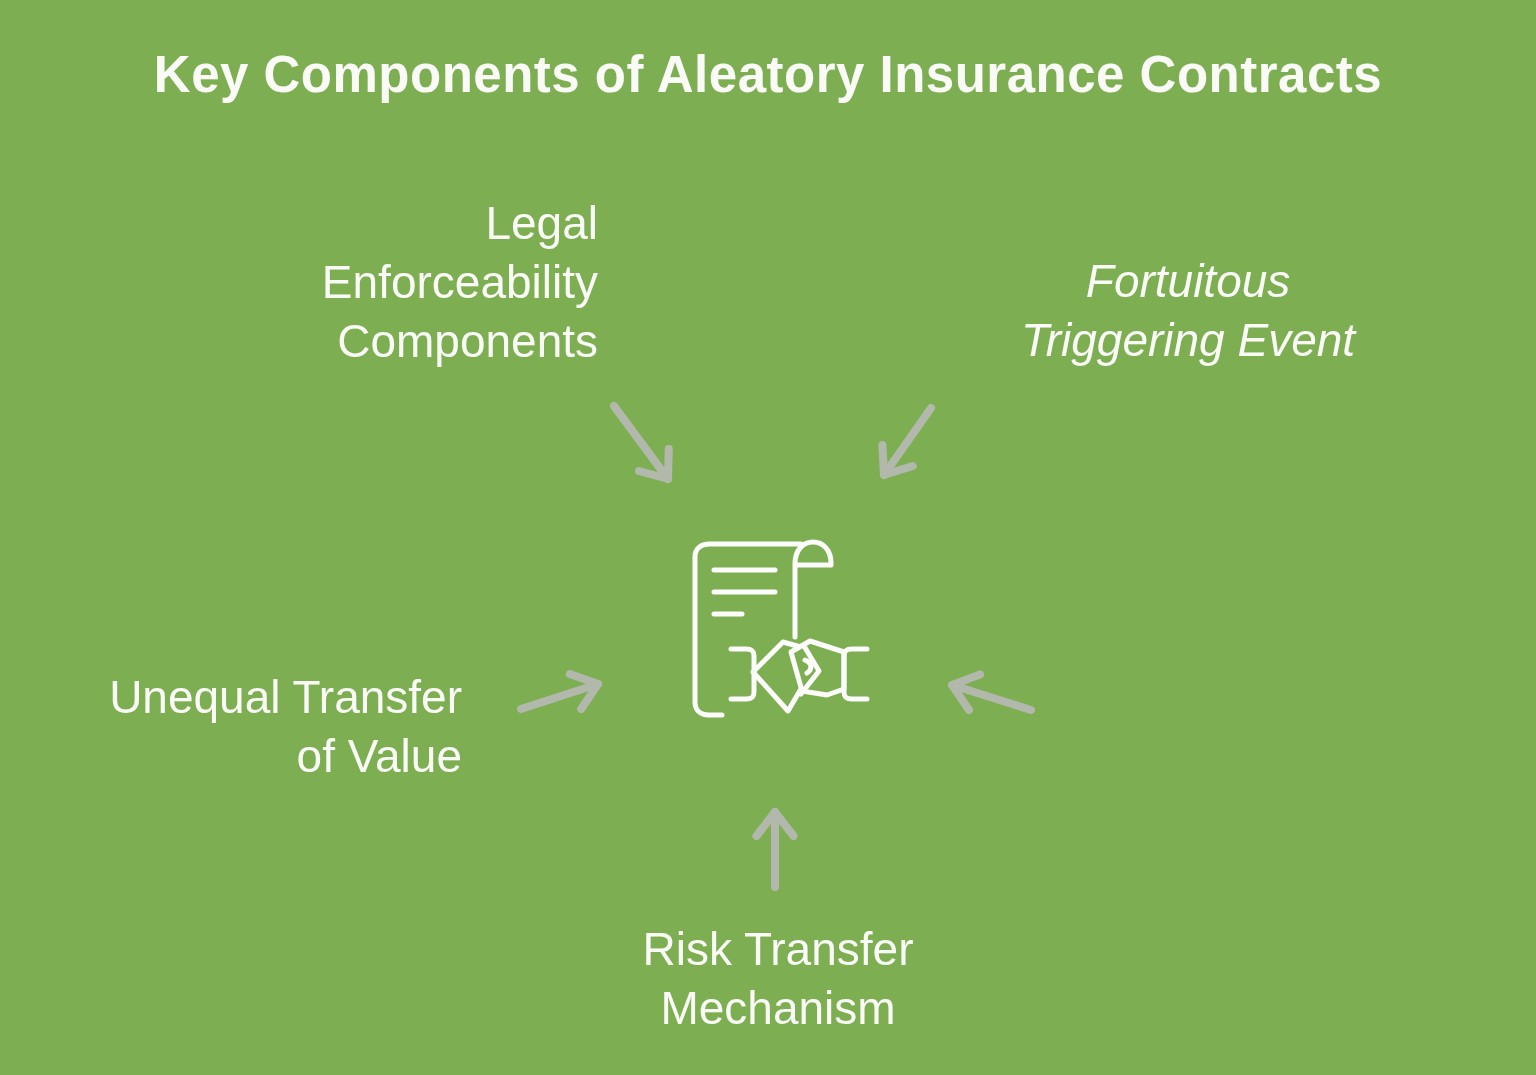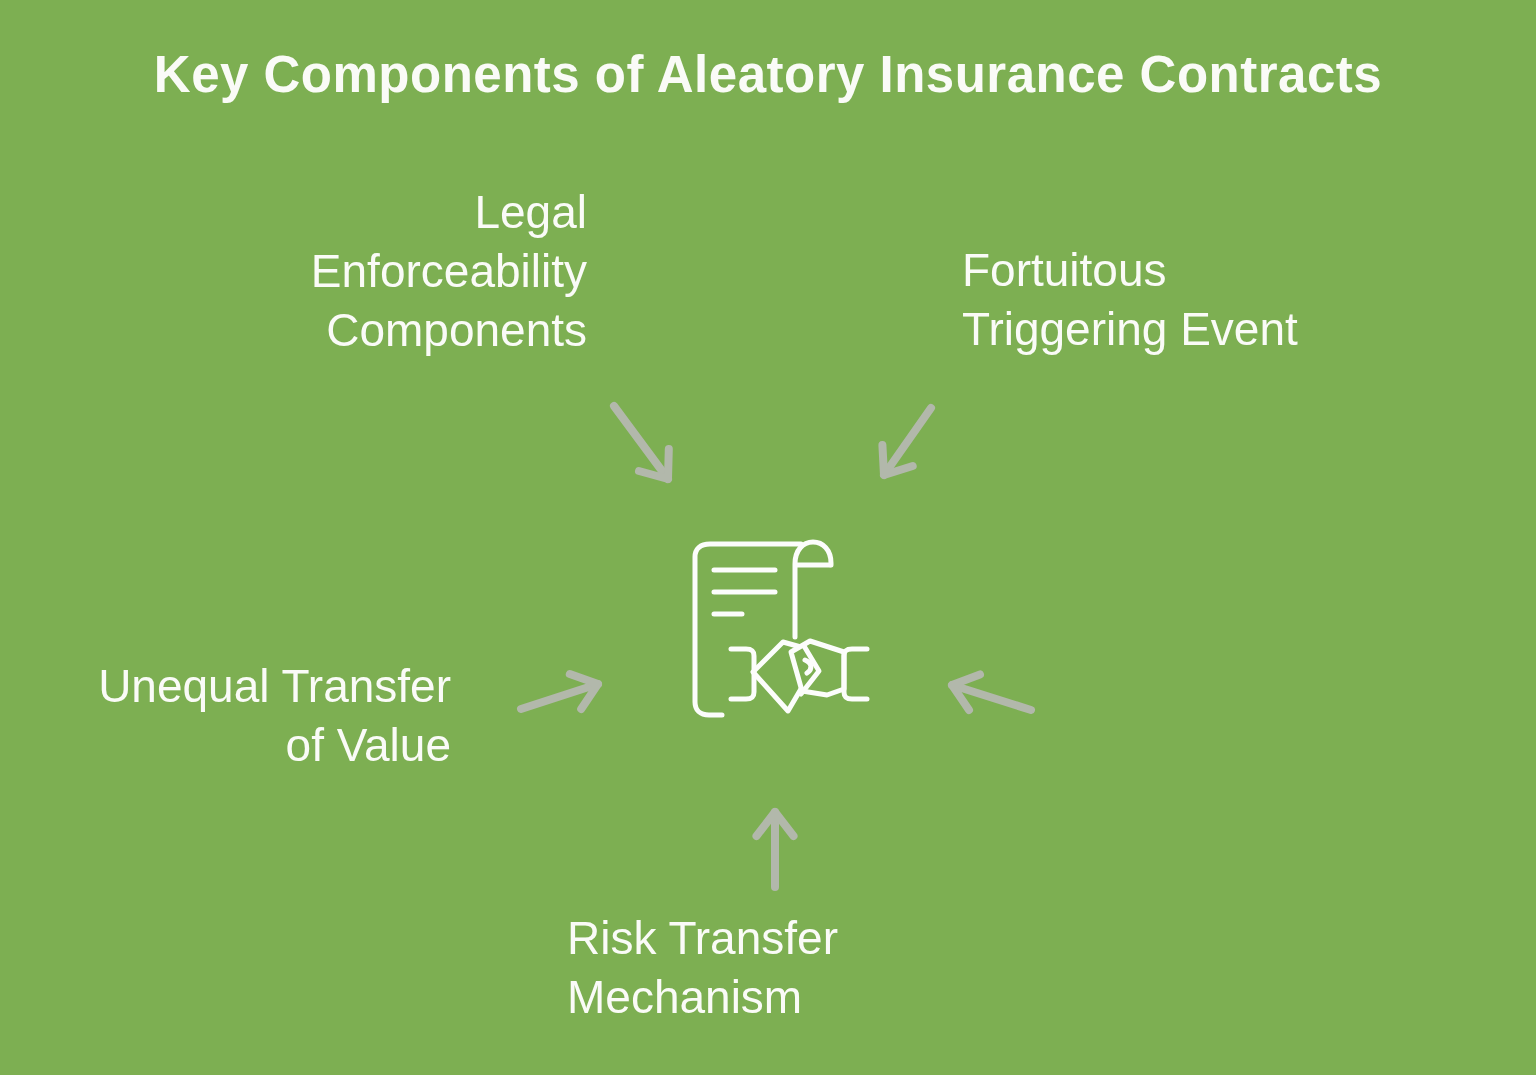--- a/index.html
+++ b/index.html
@@ -30,32 +30,32 @@
     margin: 0;
     text-align: center;
     font-size: 51px;
     line-height: 1.2;
     font-weight: 700;
     letter-spacing: 0.5px;
     color: var(--text);
   }
   .label {
     position: absolute;
-    margin: 0;
+    margin: 11px;
     font-size: 46px;
     line-height: 59px;
     font-weight: 400;
     color: var(--text);
     white-space: pre-line;
   }
   .label--legal       { top: 183px; left: 187px;  width: 400px; text-align: right; }
-  .label--fortuitous  { top: 241px; left: 962px;  text-align: left; }
+  .label--fortuitous  { top: 241px; left: 1010px;  text-align: center; font-style: italic; }
   .label--unequal     { top: 657px; left: 51px;   width: 400px; text-align: right; }
   .label--conditional { top: 627px; left: 1111px; text-align: left; }
-  .label--risk        { top: 909px; left: 567px;  width: 400px; }
+  .label--risk        { top: 909px; left: 567px;  width: 400px; text-align: center; }
 
   .arrows {
     position: absolute;
     left: 0; top: 0;
     width: 1536px;
     height: 1075px;
     pointer-events: none;
   }
   .arrows path {
     fill: none;

